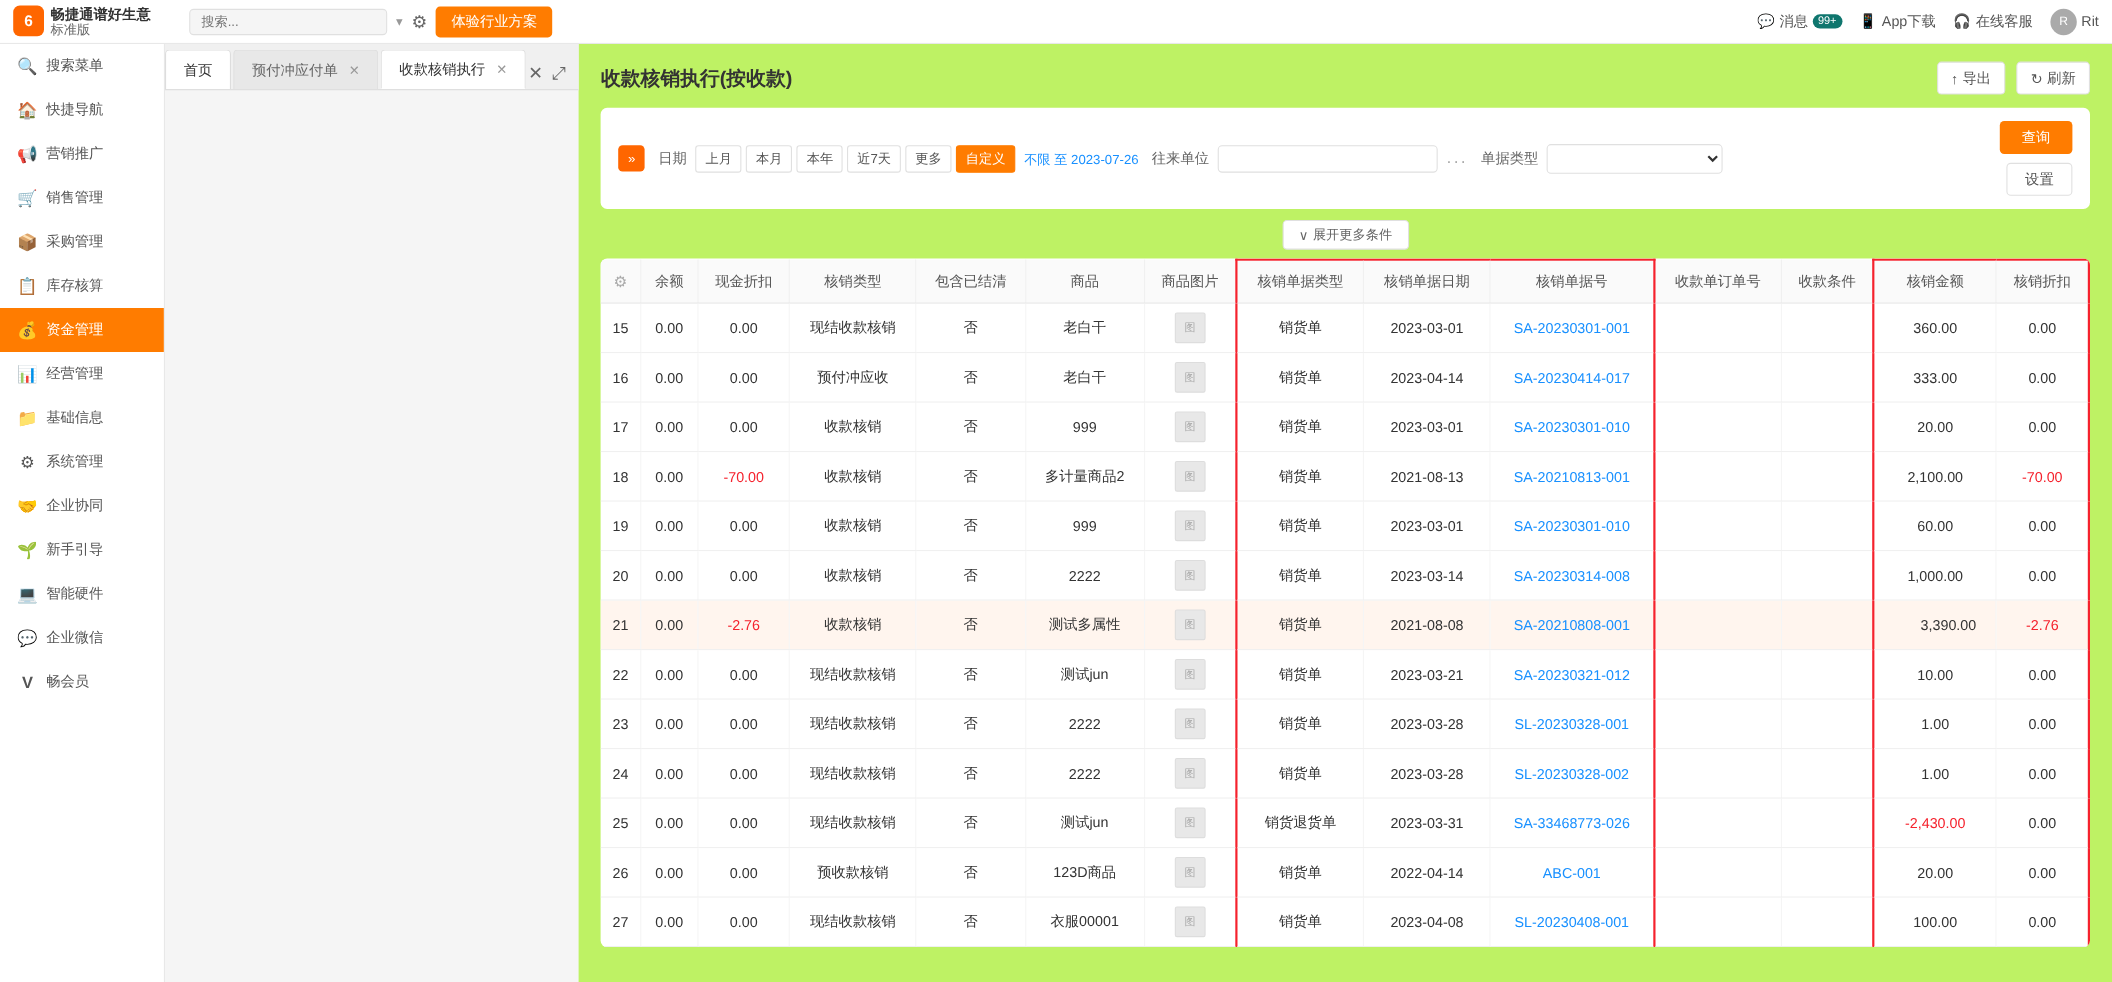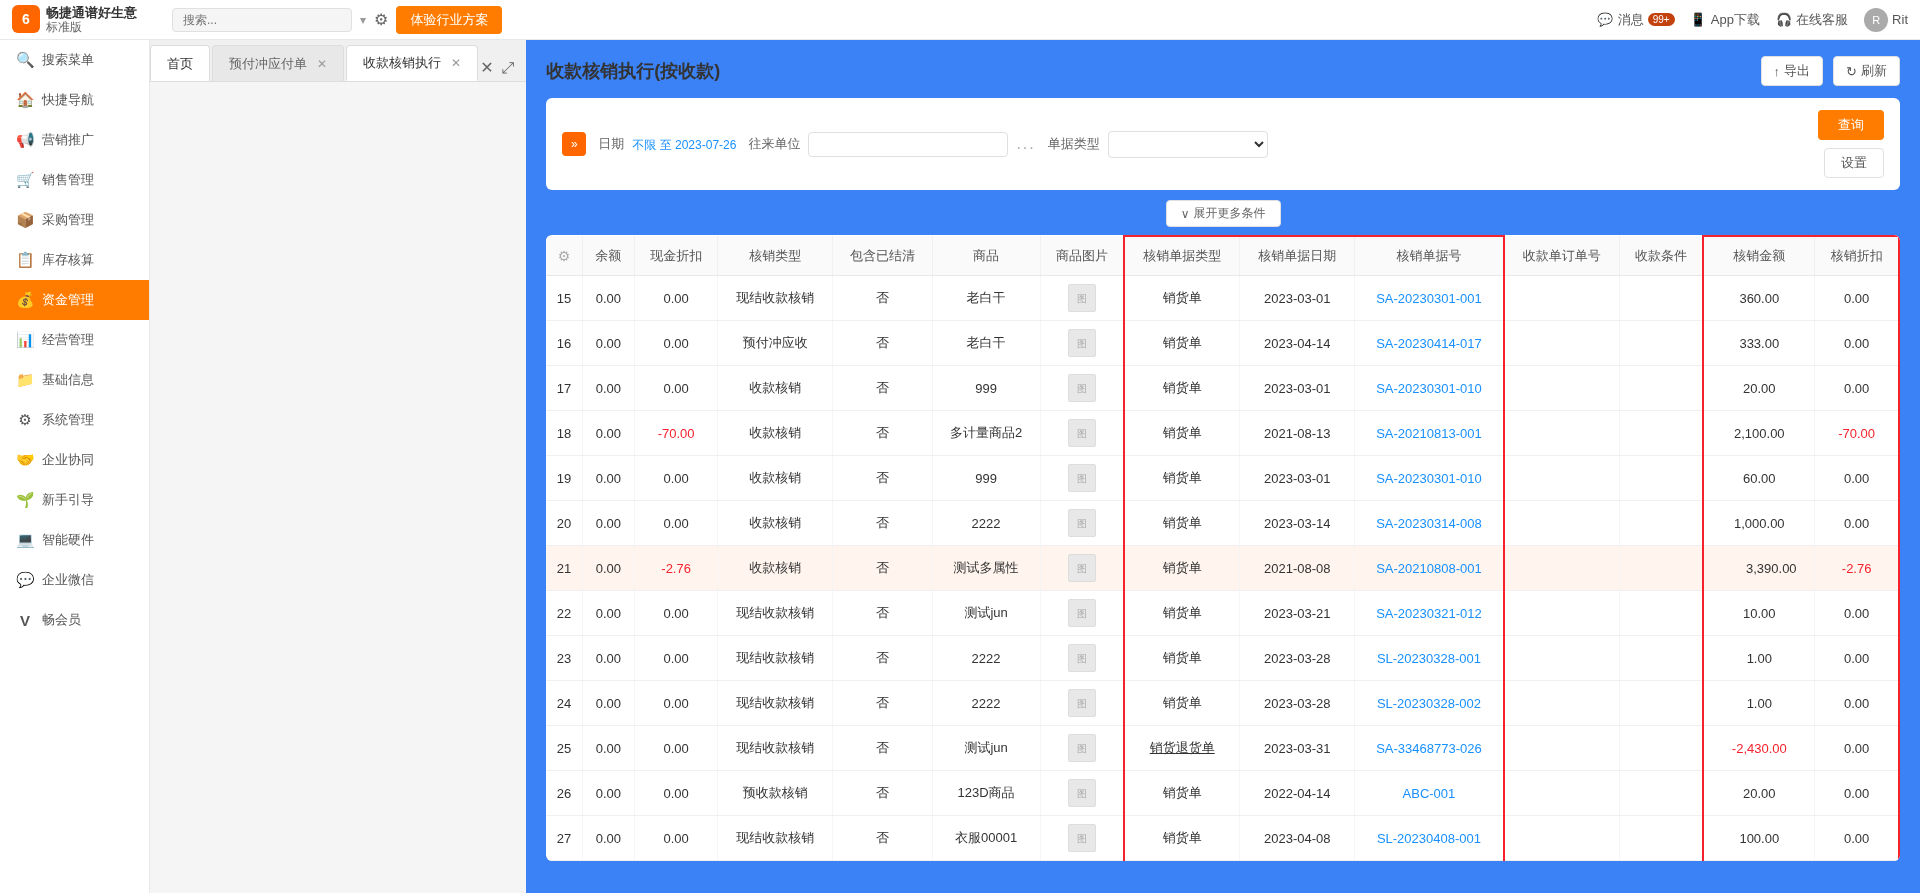--- a/index.html
+++ b/index.html
@@ -10,21 +10,21 @@
     .logo-area { display: flex; align-items: center; gap: 6px; width: 150px; flex-shrink: 0; }
     .logo-icon { width: 28px; height: 28px; background: #f60; border-radius: 6px; display: flex; align-items: center; justify-content: center; color: #fff; font-size: 14px; font-weight: bold; }
     .logo-text { font-size: 12px; color: #666; line-height: 1.2; }
     .logo-text .main { font-size: 13px; color: #333; font-weight: bold; }
     .top-center { flex: 1; display: flex; align-items: center; gap: 8px; }
     .search-box { background: #f5f5f5; border: 1px solid #e0e0e0; border-radius: 4px; padding: 4px 10px; font-size: 12px; color: #999; width: 180px; }
     .dropdown-arrow { color: #999; font-size: 12px; }
     .gear-icon { color: #666; font-size: 16px; cursor: pointer; }
     .trial-btn { background: #ff7c00; color: #fff; border: none; border-radius: 4px; padding: 5px 14px; font-size: 13px; cursor: pointer; }
     .top-right { display: flex; align-items: center; gap: 16px; font-size: 13px; color: #555; }
-    .badge { background: #c2410c; color: #fff; border-radius: 10px; padding: 1px 5px; font-size: 10px; }
+    .badge { background: #0f766e; color: #fff; border-radius: 10px; padding: 1px 5px; font-size: 10px; }
     .top-right-item { display: flex; align-items: center; gap: 4px; cursor: pointer; }
     .user-avatar { background: #ddd; border-radius: 50%; width: 24px; height: 24px; display: flex; align-items: center; justify-content: center; font-size: 11px; color: #fff; background: #aaa; }
 
     
     .main-layout { display: flex; flex: 1; overflow: hidden; }
 
     
     .sidebar { width: 150px; background: #fff; border-right: 1px solid #e8e8e8; display: flex; flex-direction: column; flex-shrink: 0; overflow-y: auto; }
     .sidebar-item { display: flex; align-items: center; gap: 8px; padding: 11px 16px; cursor: pointer; color: #555; font-size: 13px; transition: background 0.2s; }
     .sidebar-item.active { background: #ff7c00; color: #fff; }
@@ -36,21 +36,21 @@
     
     .tab-bar { height: 42px; background: #f0f0f0; display: flex; align-items: flex-end; border-bottom: 1px solid #ddd; padding-left: 0; flex-shrink: 0; position: relative; }
     .tab { height: 36px; display: flex; align-items: center; padding: 0 16px; gap: 6px; cursor: pointer; font-size: 13px; border-radius: 4px 4px 0 0; border: 1px solid #ddd; border-bottom: none; background: #e8e8e8; color: #666; margin-right: 2px; position: relative; }
     .tab.active { background: #fff; color: #333; z-index: 1; border-bottom: 1px solid #fff; }
     .tab .tab-close { color: #999; font-size: 12px; margin-left: 4px; }
     .tab-home { background: #fff; color: #333; }
     .tab-actions { margin-left: auto; display: flex; align-items: center; gap: 8px; padding-right: 12px; padding-bottom: 4px; }
     .tab-actions span { font-size: 16px; cursor: pointer; color: #666; }
 
     
-    .page-content { flex: 1; overflow-y: auto; padding: 16px 20px; background: #3b82f6; }
+    .page-content { flex: 1; overflow-y: auto; padding: 16px 20px; background: #bef264; }
 
     
     .page-header { display: flex; align-items: center; justify-content: space-between; margin-bottom: 12px; }
     .page-title { font-size: 18px; font-weight: bold; color: #333; }
     .page-actions { display: flex; gap: 10px; }
     .btn-outline { border: 1px solid #e0e0e0; background: #fff; border-radius: 4px; padding: 5px 12px; font-size: 13px; cursor: pointer; display: flex; align-items: center; gap: 4px; color: #555; }
 
     
     .filter-bar { background: #fff; border-radius: 6px; padding: 12px 16px; margin-bottom: 10px; display: flex; align-items: center; gap: 12px; flex-wrap: wrap; }
     .filter-toggle { width: 24px; height: 24px; background: #f60; border-radius: 4px; display: flex; align-items: center; justify-content: center; color: #fff; cursor: pointer; font-size: 12px; flex-shrink: 0; }
@@ -224,20 +224,28 @@
             <span>刷新</span>
           </button>
         </div>
       </div>
 
       <div class="filter-bar">
         <div class="filter-toggle">»</div>
 
         <div class="filter-group">
           <span class="filter-label">日期</span>
+          <div class="filter-date-btns">
+            <button class="date-btn">上月</button>
+            <button class="date-btn">本月</button>
+            <button class="date-btn">本年</button>
+            <button class="date-btn">近7天</button>
+            <button class="date-btn">更多</button>
+            <button class="date-btn custom">自定义</button>
+          </div>
           <div style="margin-top:2px;">
             <span class="date-range">不限 至 2023-07-26</span>
           </div>
         </div>
 
         <div class="filter-group">
           <span class="filter-label">往来单位</span>
           <input class="filter-input" placeholder="" style="width: 200px;">
           <span class="filter-dots">...</span>
         </div>
@@ -444,21 +452,21 @@
       <td class="" style="border-right:2px solid #f5222d;">0.00</td>
     </tr>
               <tr>
       <td>25</td>
       <td>0.00</td>
       <td class="">0.00</td>
       <td>现结收款核销</td>
       <td>否</td>
       <td>测试jun</td>
       <td><span style="display:inline-block;width:28px;height:28px;background:#e8e8e8;border:1px solid #ddd;border-radius:2px;font-size:10px;line-height:28px;text-align:center;color:#aaa;">图</span></td>
-      <td style="border-left:2px solid #f5222d;text-decoration:underline;">销货退货单</td>
+      <td style="border-left:2px solid #f5222d;">销货退货单</td>
       <td>2023-03-31</td>
       <td style="border-right:2px solid #f5222d;"><span class="link">SA-33468773-026</span></td>
       <td></td>
       <td></td>
       <td class="red" style="border-left:2px solid #f5222d;">-2,430.00</td>
       <td class="" style="border-right:2px solid #f5222d;">0.00</td>
     </tr>
               <tr>
       <td>26</td>
       <td>0.00</td>

